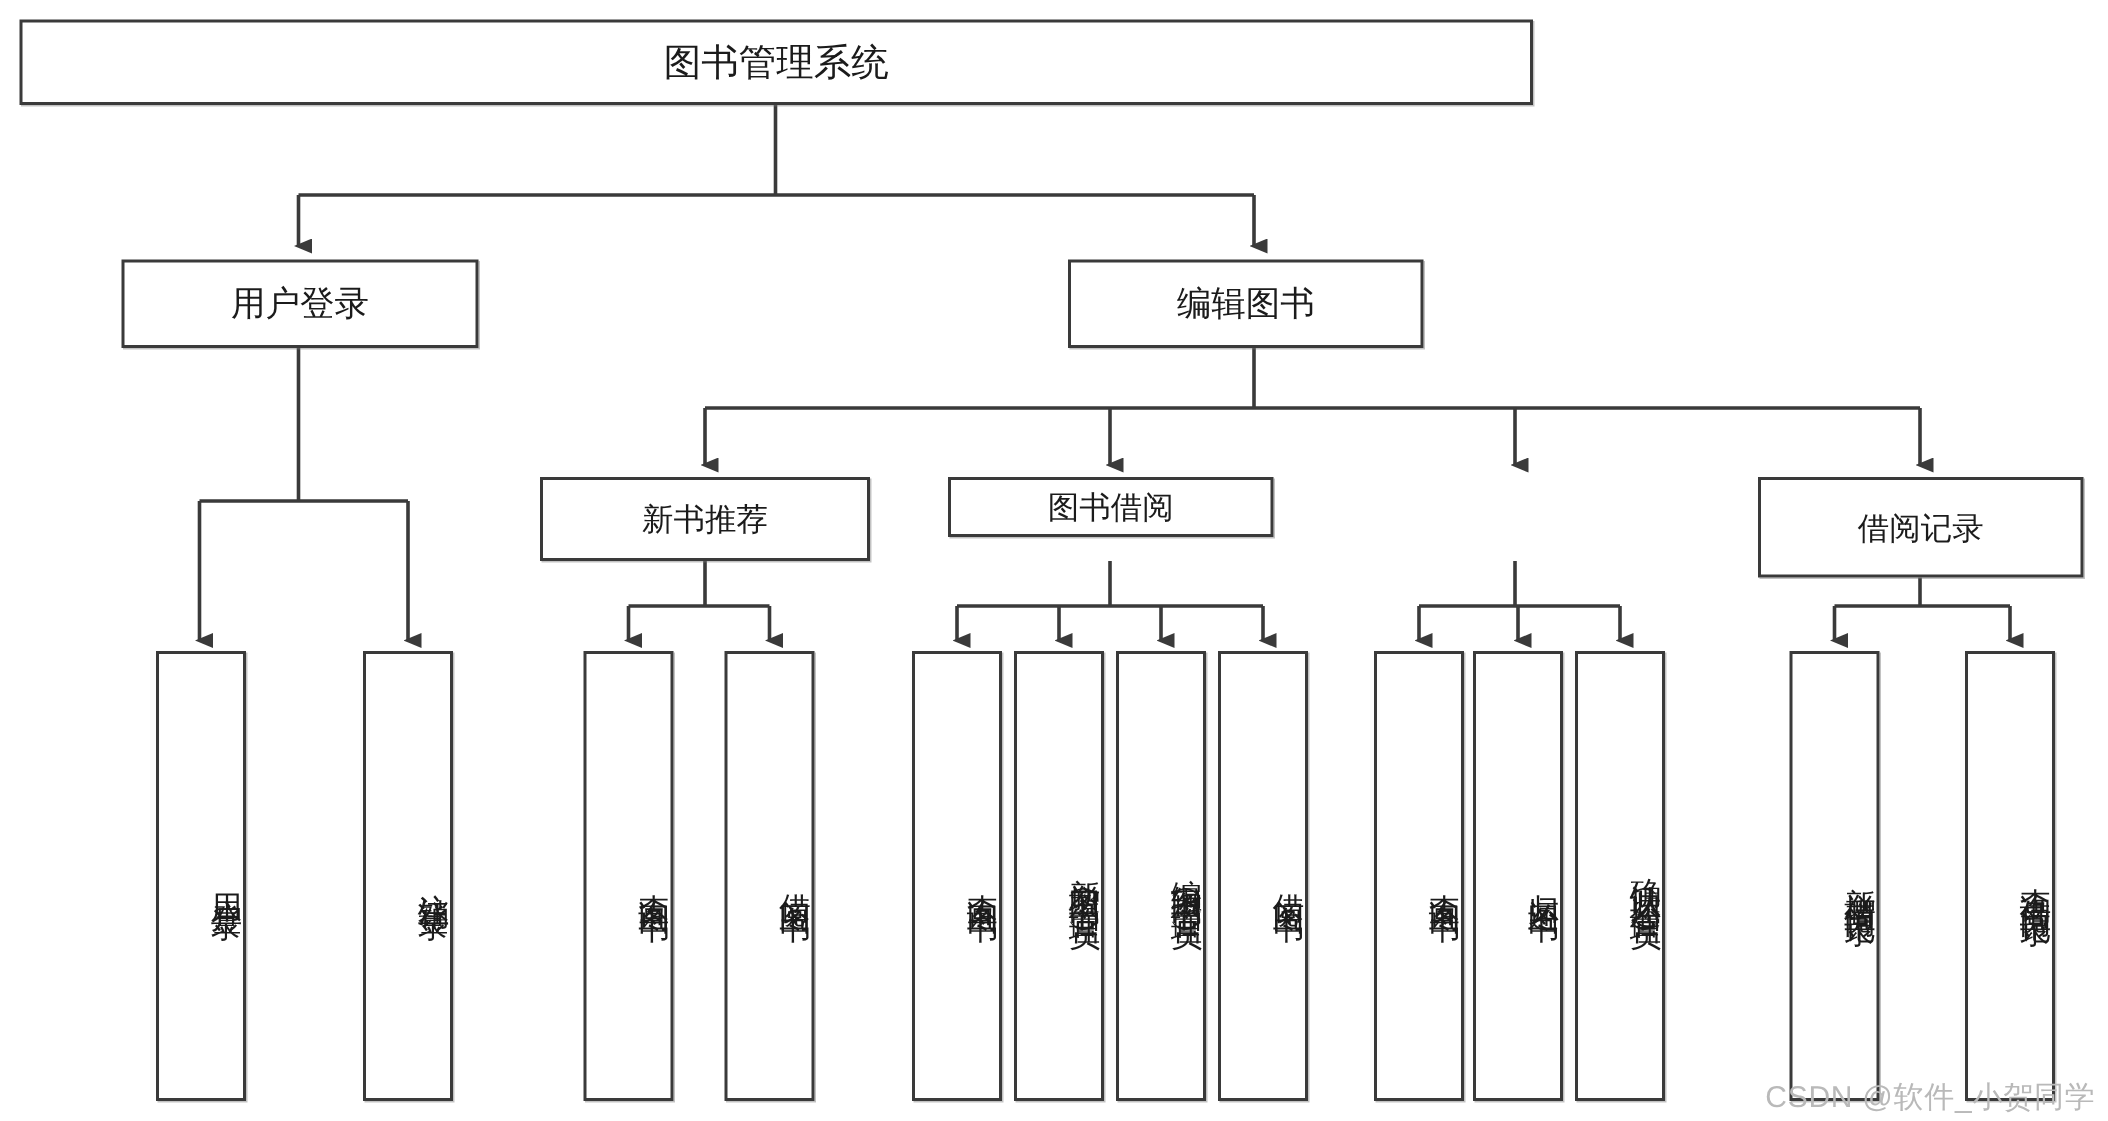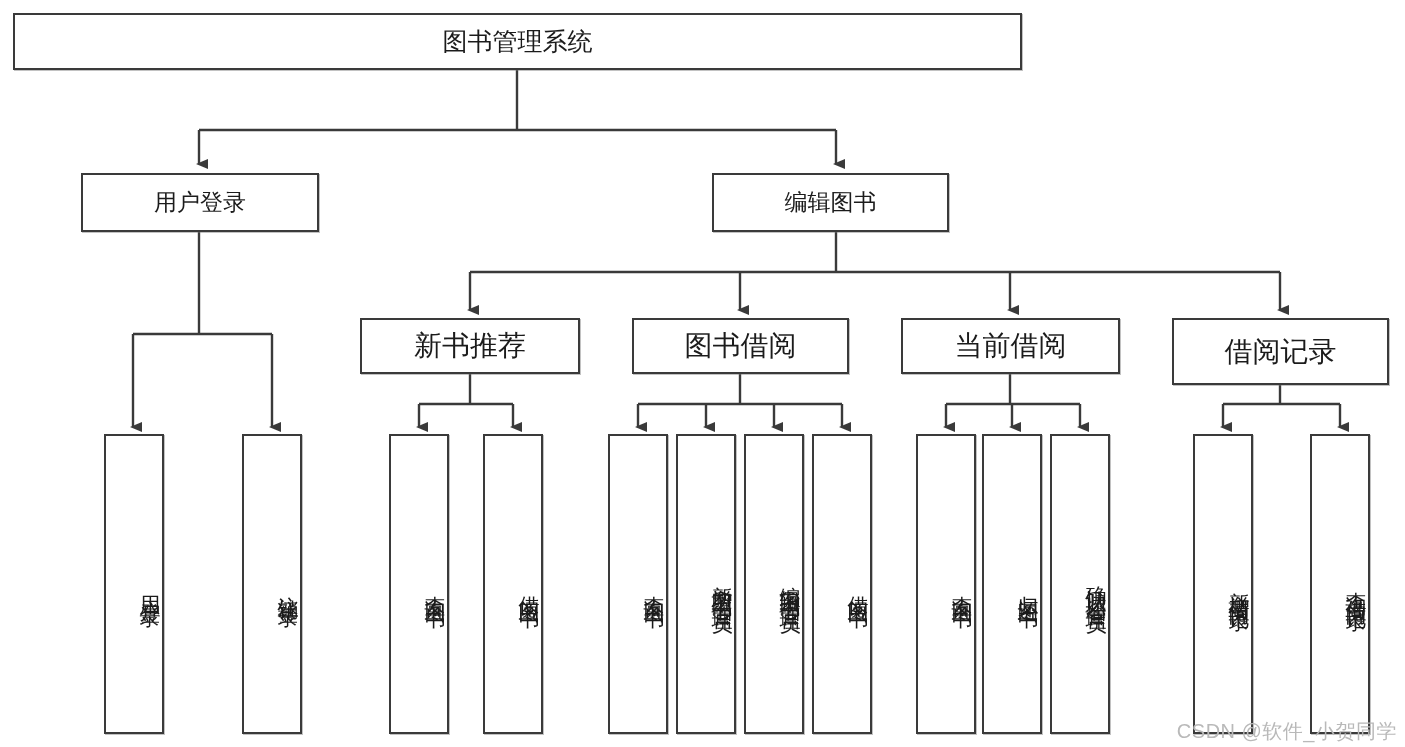--- a/index.html
+++ b/index.html
@@ -26,21 +26,21 @@
     border: 2.2px solid #3a3a3a;
     background: #ffffff;
     display: flex;
     align-items: center;
     justify-content: center;
     color: #1b1b1b;
     box-shadow: 1px 1px 0 rgba(120,120,120,0.45);
   }
   .node.root { font-size: 25px; }
   .node.lvl2 { font-size: 23px; }
-  .node.lvl3 { font-size: 28px; }
+  .node.lvl3 { font-size: 21px; }
   .node.leaf {
     font-size: 21px;
     writing-mode: vertical-rl;
     text-orientation: upright;
     letter-spacing: 4px;
     line-height: 1.15;
     align-items: flex-start;
     justify-content: center;
     padding-top: 6px;
     text-align: center;
@@ -123,25 +123,22 @@
   <div class="node lvl2" style="left:81px; top:173px; width:238px; height:59px;">
     <span>用户登录</span>
   </div>
   <div class="node lvl2" style="left:712px; top:173px; width:237px; height:59px;">
     <span>编辑图书</span>
   </div>
 
   <div class="node lvl3" style="left:360px; top:318px; width:220px; height:56px;">
     <span>新书推荐</span>
   </div>
-  <div class="node lvl3" style="left:632px; top:318px; width:217px; height:56px;">
+  <div class="node lvl3" style="left:632px; top:318px; width:217px; height:40px;">
     <span>图书借阅</span>
-  </div>
-  <div class="node lvl3" style="left:901px; top:318px; width:219px; height:56px;">
-    <span>当前借阅</span>
   </div>
   <div class="node lvl3" style="left:1172px; top:318px; width:217px; height:67px;">
     <span>借阅记录</span>
   </div>
 
   <div class="node leaf" style="left:104px; top:434px; width:60px; height:300px;">
     <span class="txt">用户登录</span>
   </div>
   <div class="node leaf" style="left:242px; top:434px; width:60px; height:300px;">
     <span class="txt">注销登录</span>

